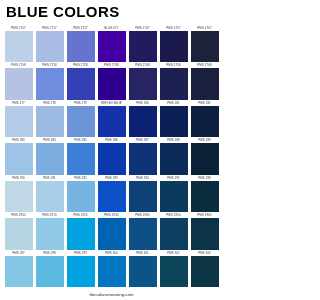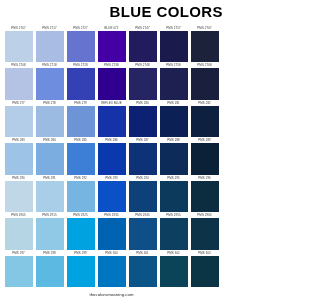--- a/index.html
+++ b/index.html
@@ -15,21 +15,21 @@
   }
   .page {
     width: 223px;
     height: 300px;
     display: flex;
     flex-direction: column;
     background: #ffffff;
     box-sizing: border-box;
   }
   .title {
-    text-align: right;
+    text-align: left;
     font-family: "Liberation Sans", sans-serif;
     font-weight: bold;
     font-size: 15px;
     letter-spacing: 0.4px;
     color: #000000;
     margin: 4px 0 6px 0;
     line-height: 16px;
     padding-left: 6px;
   }
   .grid {

